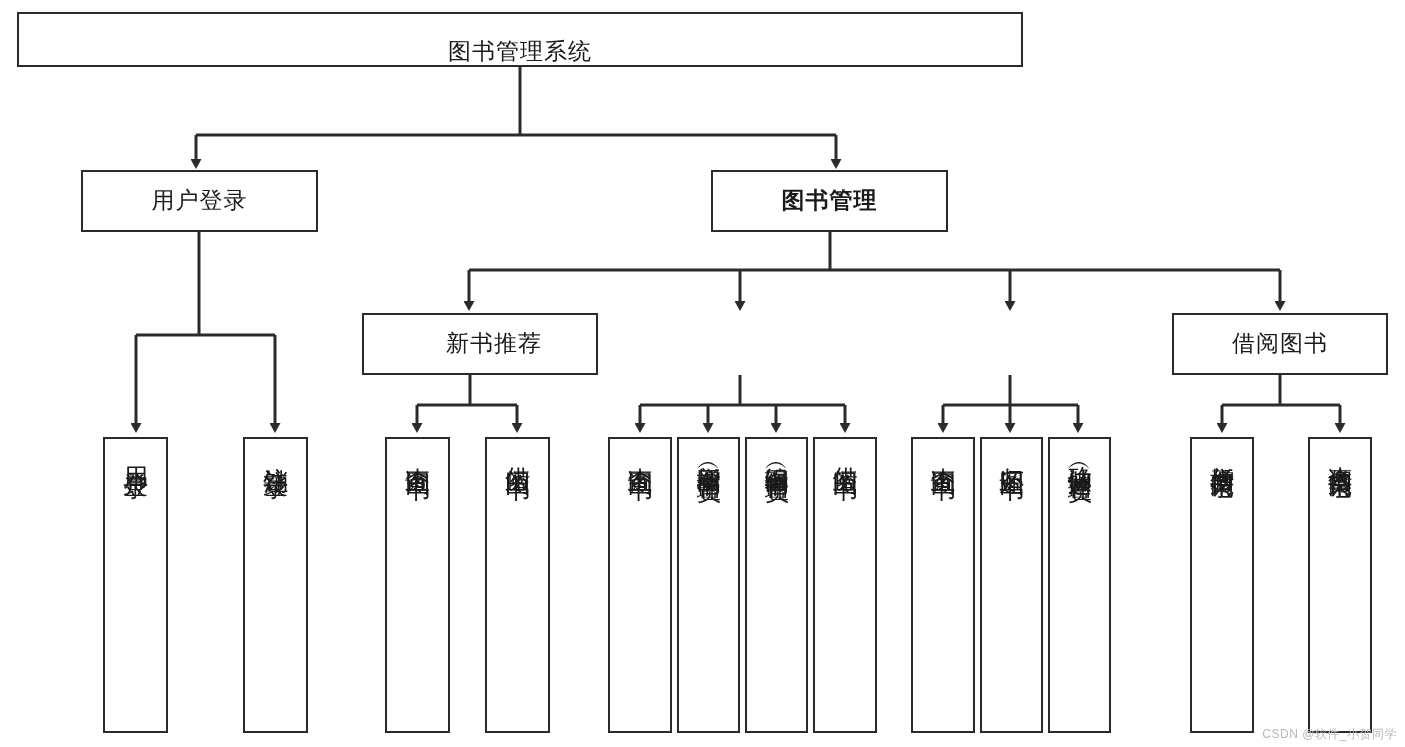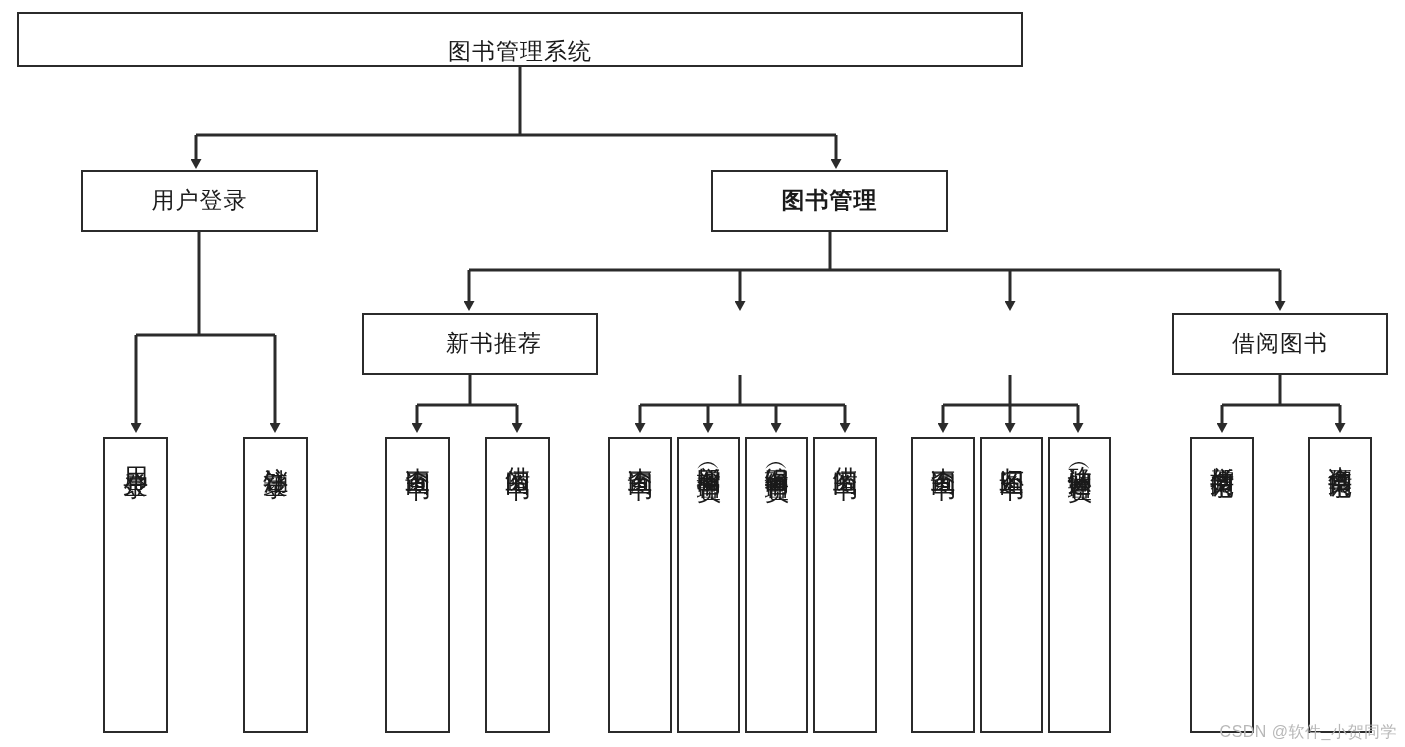--- a/index.html
+++ b/index.html
@@ -58,21 +58,21 @@
     white-space: nowrap;
   }
   .v-node.tall-text .node-label {
     font-size: 24px;
     letter-spacing: 2px;
   }
   #watermark {
     position: absolute;
     right: 8px;
     bottom: 4px;
-    font-size: 16px;
+    font-size: 12px;
     color: #b8b8b8;
     letter-spacing: 0.5px;
     z-index: 5;
     white-space: nowrap;
     margin-top: 14px;
   }
 </style>
 </head>
 <body>
 

